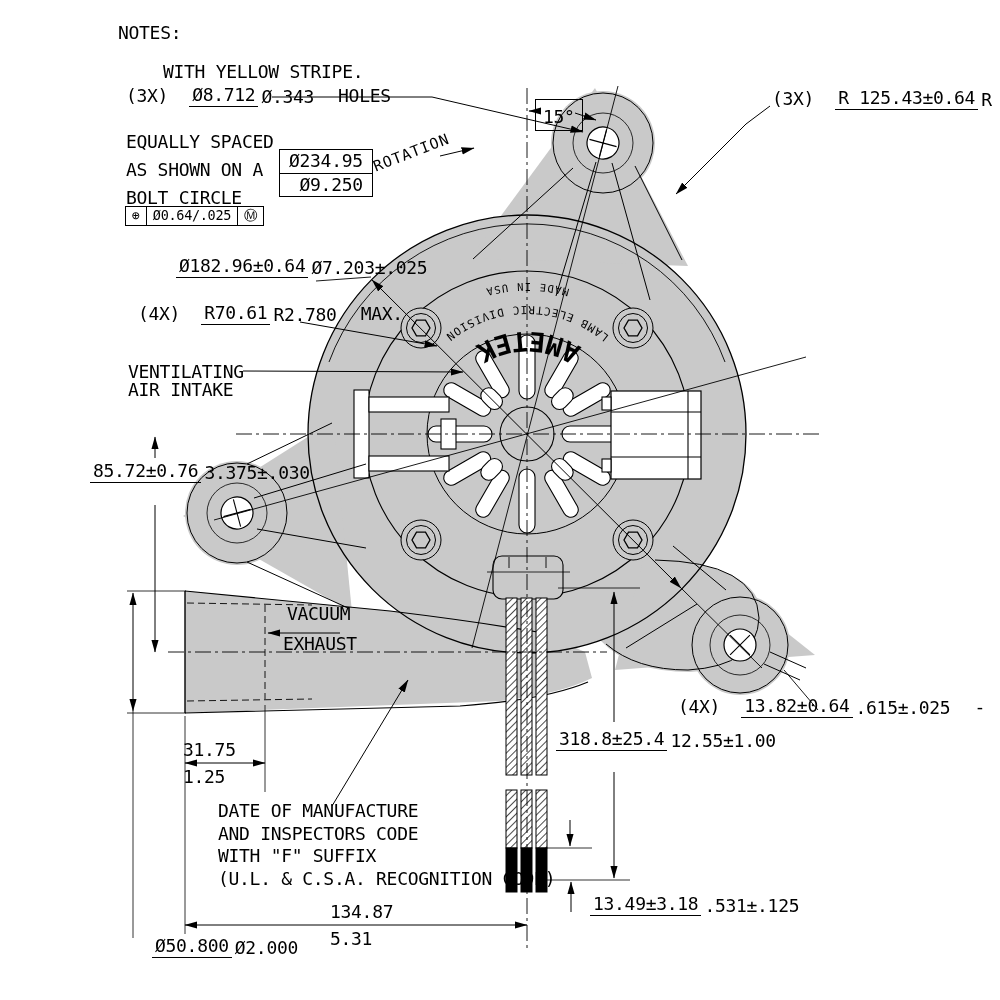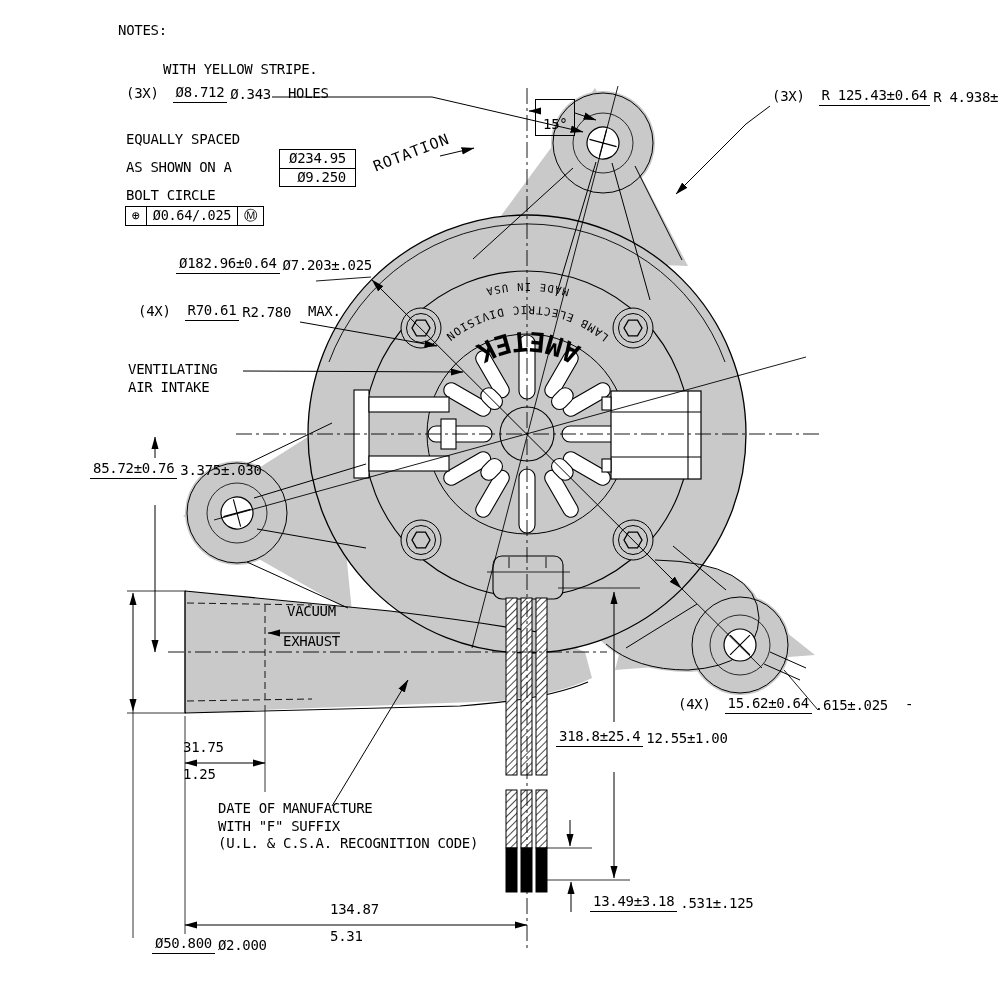--- a/index.html
+++ b/index.html
@@ -1,24 +1,24 @@
 <!DOCTYPE html>
 <html><head>
 <meta charset="utf-8">
 <style>
   html,body{margin:0;padding:0;background:#fff}
   .sheet{position:relative;width:1000px;height:1000px;background:#fff;overflow:hidden;
          font-family:"DejaVu Sans Mono",monospace;color:#000}
   svg.drawing{position:absolute;left:0;top:0}
-  .lbl{position:absolute;white-space:nowrap;font-size:14px;letter-spacing:-0.3px;line-height:1.25}
-  .row{display:flex;align-items:flex-end;gap:14px}
+  .lbl{position:absolute;white-space:nowrap;font-size:18px;letter-spacing:-0.3px;line-height:1.25}
+  .row{display:flex;align-items:center;gap:21px}
   .frac{display:inline-flex;flex-direction:row;align-items:center;line-height:1.12}
   .frac .num{border-bottom:1.6px solid #000;padding:0 3px 1px}
   .frac .den{padding:1px 3px 0}
-  .boxed{border:1.6px solid #000;padding:16px 7px 1px}
+  .boxed{border:1.6px solid #000;padding:6px 7px 1px}
   .fcf{display:inline-flex;border:1.6px solid #000;font-size:13.5px}
   .fcf>span{padding:0 6px 1px;border-right:1.6px solid #000}
   .fcf>span:last-child{border-right:none}
   .stackbox{border:1.6px solid #000;text-align:right;line-height:1.25}
   .stackbox .num{border-bottom:1.6px solid #000;padding:0 9px}
   .stackbox .den{padding:0 9px}
   .rot{transform:rotate(-21deg);transform-origin:left center;font-size:15px;letter-spacing:1px}
   .ctr{}
 </style>
 </head>
@@ -314,28 +314,29 @@
 </div>
 
 <div class="lbl" style="left:287px;top:603px">VACUUM</div>
 <div class="lbl" style="left:283px;top:633px">EXHAUST</div>
 
 <div class="lbl ctr" style="left:183px;top:739px;width:84px">31.75</div>
 <div class="lbl ctr" style="left:183px;top:766px;width:84px">1.25</div>
 
 <div class="lbl" style="left:218px;top:800px">
   <div>DATE OF MANUFACTURE</div>
+  <div>AND INSPECTORS CODE</div>
   <div>WITH "F" SUFFIX</div>
   <div>(U.L. &amp; C.S.A. RECOGNITION CODE)</div>
 </div>
 
 <div class="lbl row" style="left:678px;top:696px">
   <span>(4X)</span>
   <span class="frac">
-    <span class="num">15.62±0.64</span>
+    <span class="num">13.82±0.64</span>
     <span class="den">.615±.025</span>
   </span>
   <span>-</span>
 </div>
 
 <div class="lbl frac" style="left:556px;top:729px">
   <span class="num">318.8±25.4</span>
   <span class="den">12.55±1.00</span>
 </div>
 

